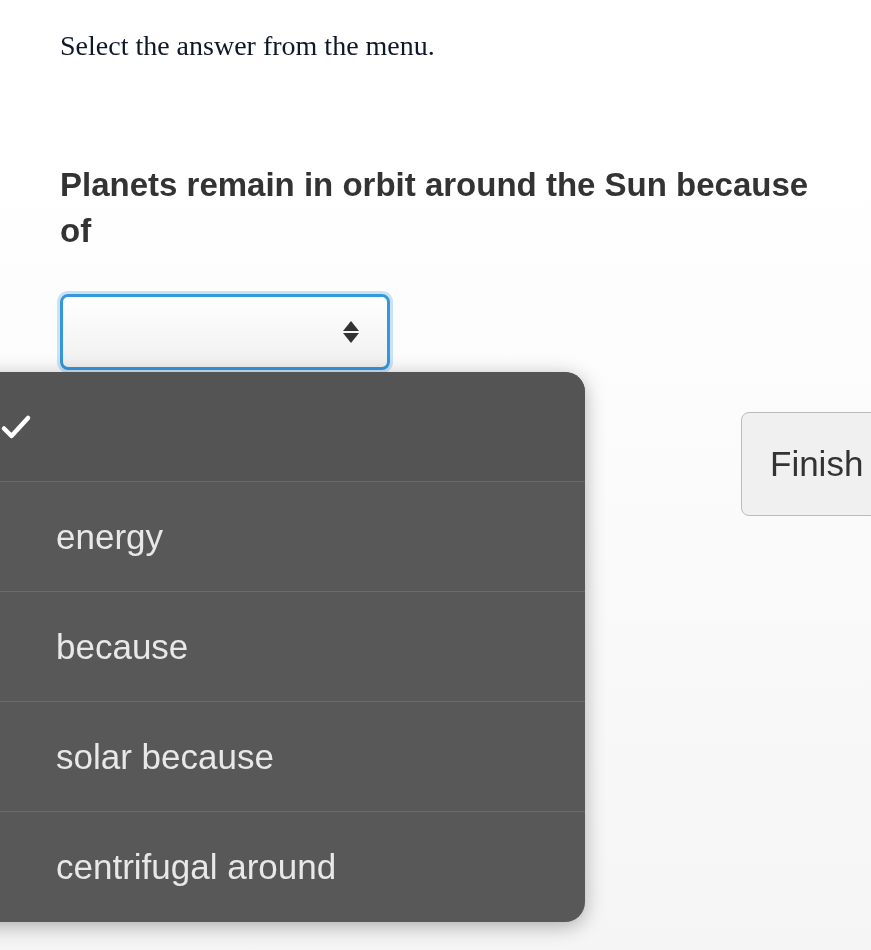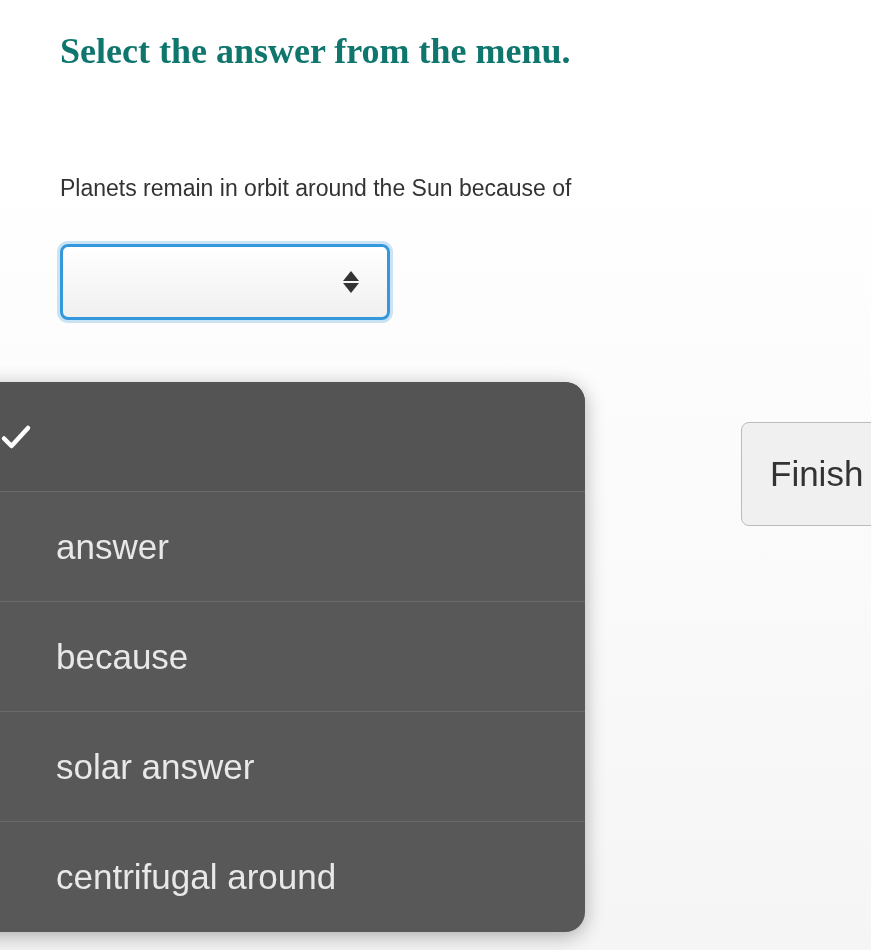--- a/index.html
+++ b/index.html
@@ -13,35 +13,35 @@
       width: 871px;
       height: 950px;
       overflow: hidden;
       position: relative;
     }
     .header {
       padding: 30px 60px 0 60px;
     }
     .header-title {
       font-family: Georgia, "Times New Roman", serif;
-      font-size: 36px;
-      font-weight: bold;
-      color: #0f766e;
+      font-size: 28px;
+      font-weight: normal;
+      color: #0f172a;
     }
     .content-area {
       margin-top: 90px;
       padding: 0 60px;
       background: linear-gradient(180deg, #ffffff 0%, #f5f5f5 100%);
       position: relative;
       height: 800px;
     }
     .question-text {
-      font-size: 23px;
+      font-size: 33px;
       color: #333333;
-      font-weight: 400;
+      font-weight: 700;
       padding-top: 10px;
       line-height: 1.4;
     }
     .select-wrapper {
       margin-top: 40px;
       position: relative;
       display: inline-block;
     }
     .select-box {
       width: 330px;
@@ -160,27 +160,27 @@
   <div class="dropdown-menu">
     <div class="dropdown-item selected">
       <span class="check-icon">
         <svg viewBox="0 0 24 24" fill="none" stroke="#ffffff" stroke-width="3" stroke-linecap="round" stroke-linejoin="round">
           <polyline points="4 13 9 18 20 6"></polyline>
         </svg>
       </span>
       <span></span>
     </div>
     <div class="dropdown-item">
-      <span>answer</span>
+      <span>energy</span>
     </div>
     <div class="dropdown-item">
       <span>because</span>
     </div>
     <div class="dropdown-item">
-      <span>solar answer</span>
+      <span>solar because</span>
     </div>
     <div class="dropdown-item">
       <span>centrifugal around</span>
     </div>
   </div>
 
   <div class="finish-button">
     <span>Finish</span>
   </div>
 </div>

